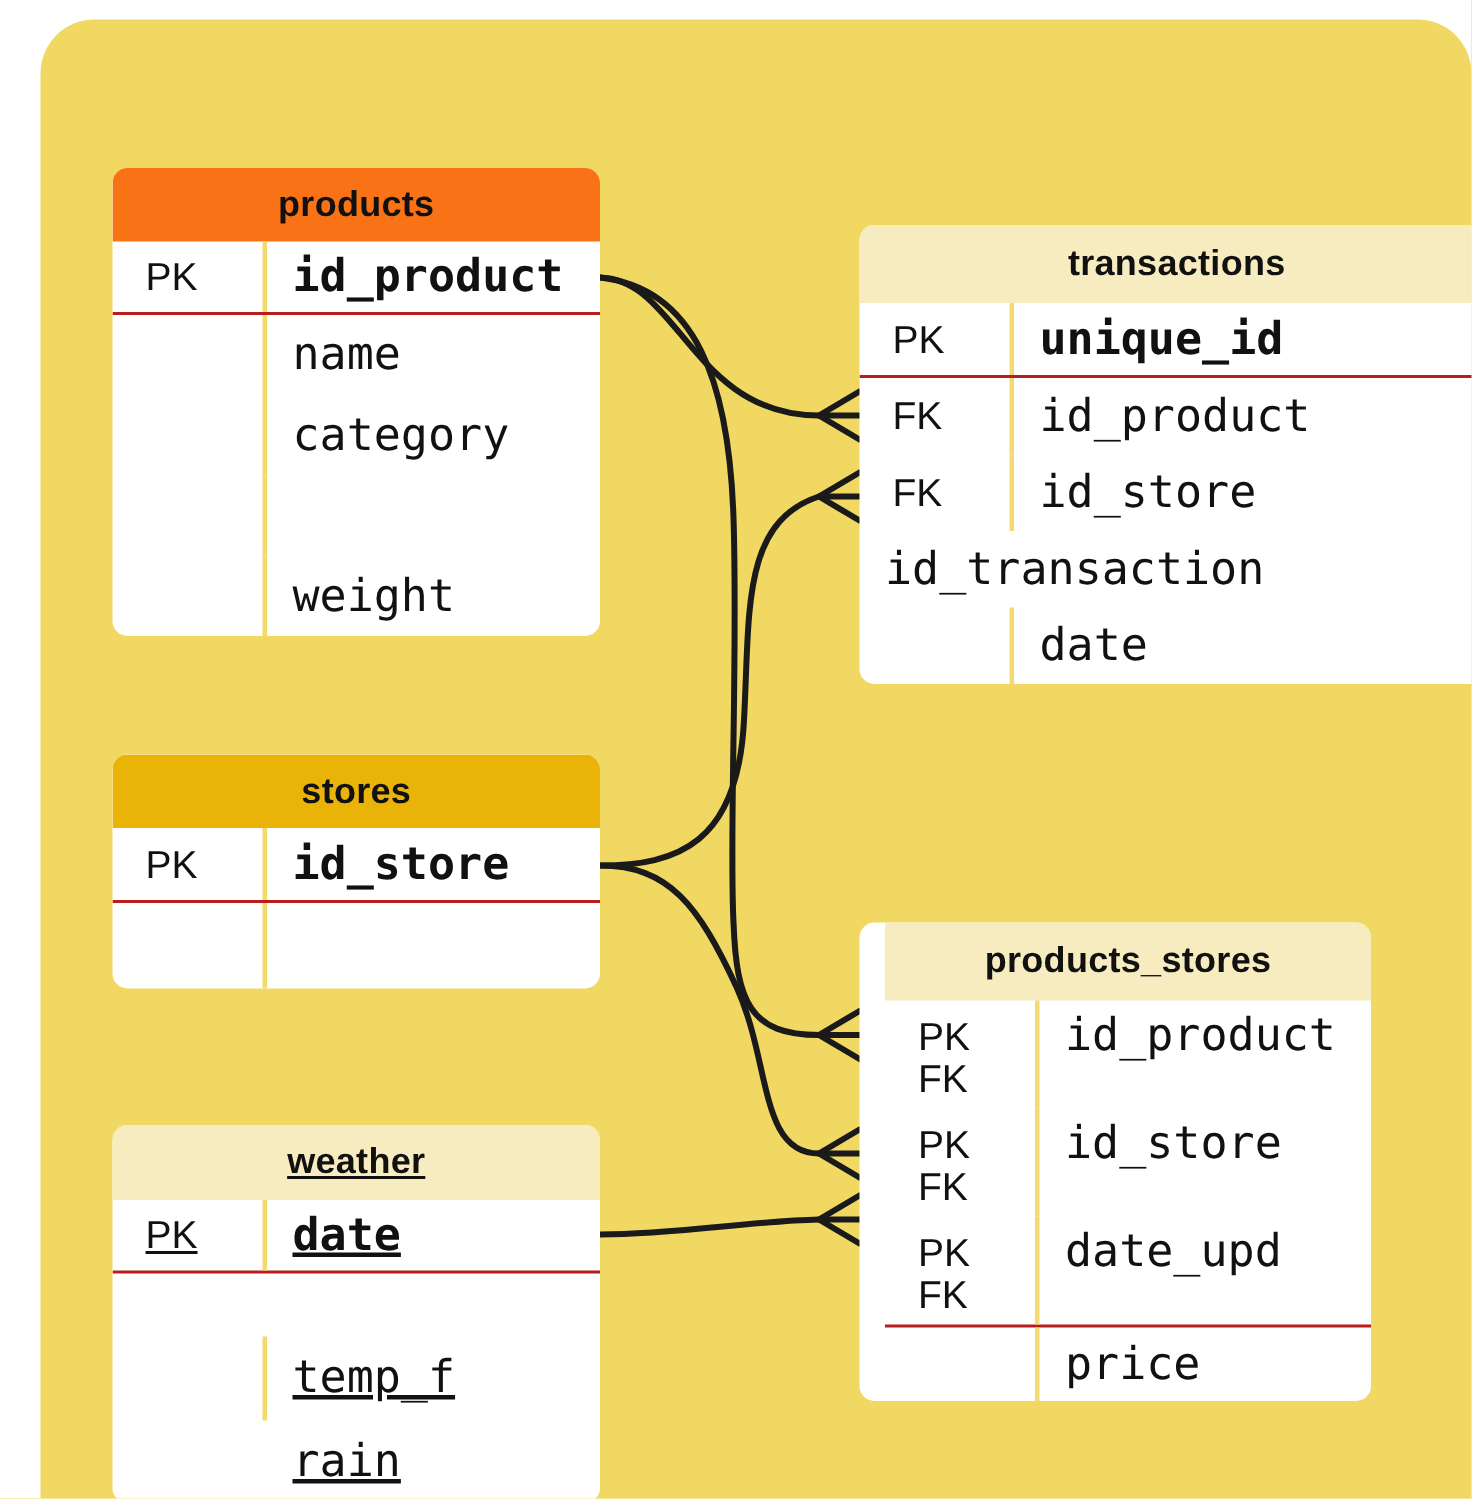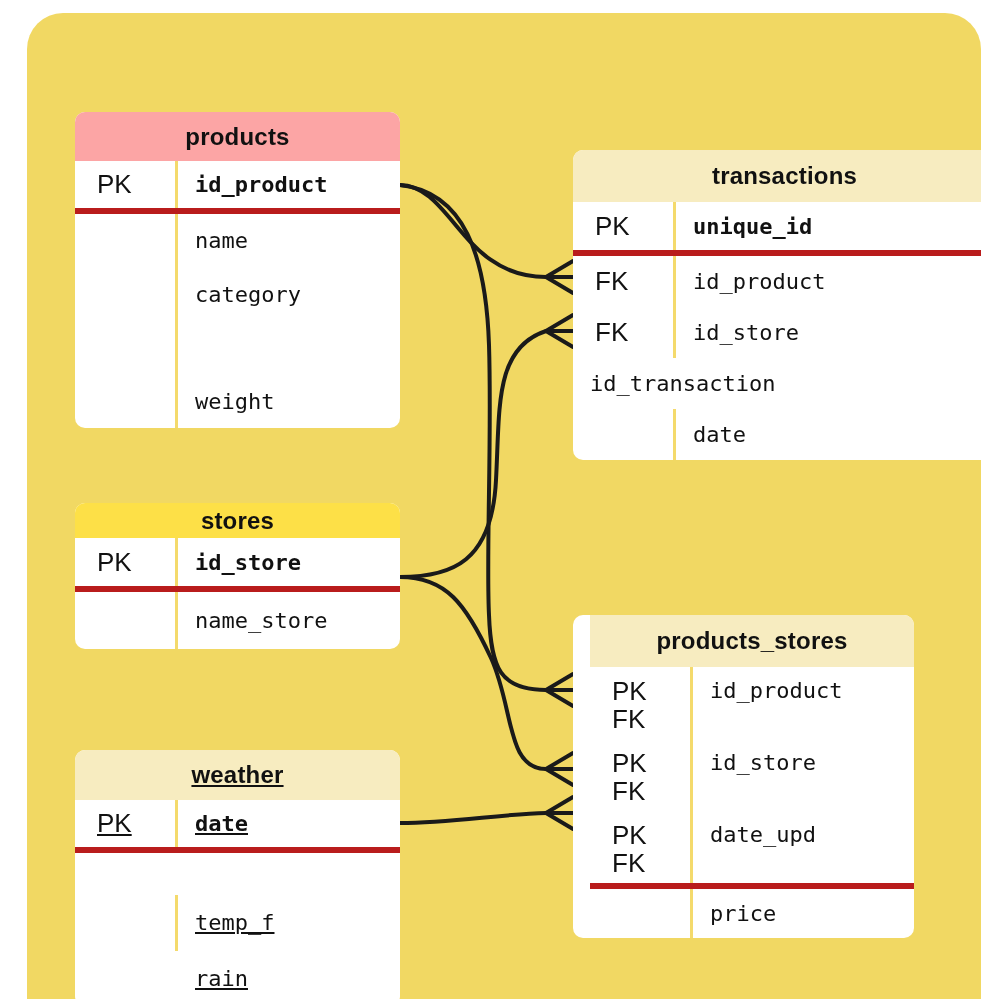--- a/index.html
+++ b/index.html
@@ -16,32 +16,32 @@
   .wire{fill:none;stroke:#1a1a1a;stroke-width:4;stroke-linecap:round;stroke-linejoin:round;}
   .table{
     position:absolute;background:#ffffff;border-radius:10px;overflow:hidden;
     color:#111111;
   }
   .thead{
     display:flex;align-items:center;justify-content:center;
     font-weight:600;font-size:24px;letter-spacing:0.2px;
   }
   .sec{display:block;}
-  .sec.divided{border-top:6px solid #b91c1c;}
+  .sec.divided{border-top:2px solid #b91c1c;}
   .row{display:flex;}
   .keycell{
     width:103px;flex:none;box-sizing:border-box;
     border-right:3px solid #f4da6c;
     padding-left:22px;
     display:flex;flex-direction:column;justify-content:center;
     font-size:26px;
   }
   .fieldcell{
     flex:1;display:flex;align-items:center;padding-left:17px;
-    font-family:"DejaVu Sans Mono",monospace;font-size:22px;white-space:nowrap;
+    font-family:"DejaVu Sans Mono",monospace;font-size:30px;white-space:nowrap;
   }
   .fieldcell.bold{font-weight:bold;}
   .row.multi .keycell{justify-content:flex-start;padding-top:10px;line-height:28px;}
   .row.multi .fieldcell{align-items:flex-start;padding-top:10px;line-height:28px;}
   .keyline{display:block;}
 </style>
 </head>
 <body>
 
 <div class="canvas" style="background: rgb(241, 216, 99);"></div>
@@ -64,21 +64,21 @@
       <path class="wire" stroke="#1A1A1A" d="M 546 769 L 573 753 M 546 769 L 573 785"></path>
     </g>
     <g>
       <path class="wire" d="M 400 823 C 452 823, 500 814, 546 813 L 573 813" stroke="#1A1A1A"></path>
       <path class="wire" stroke="#1A1A1A" d="M 546 813 L 573 797 M 546 813 L 573 829"></path>
     </g>
   </svg>
 
 <div id="tables">
     <div class="table" style="left: 75px; top: 112px; width: 325px;">
-      <div class="thead" style="height: 49px; background: #fca5a5;">products</div>
+      <div class="thead" style="height: 49px; background: #f97316;">products</div>
       <div class="sec">
         <div class="row" style="height: 47px;">
           <div class="keycell" style="border-right-color: rgb(244, 218, 108);">
             <span class="keyline">PK</span>
           </div>
           <div class="fieldcell bold">id_product</div>
         </div>
       </div>
       <div class="sec divided">
         <div class="row" style="height: 53.5px;">
@@ -125,33 +125,32 @@
           <div class="keycell" style="border-right-color: rgb(244, 218, 108);"></div>
           <div class="fieldcell">id_transaction</div>
         </div>
         <div class="row" style="height: 51px;">
           <div class="keycell" style="border-right-color: rgb(244, 218, 108);"></div>
           <div class="fieldcell">date</div>
         </div>
       </div>
     </div>
     <div class="table" style="left: 75px; top: 503px; width: 325px;">
-      <div class="thead" style="height: 35px; background: #fde047;">stores</div>
+      <div class="thead" style="height: 49px; background: #eab308;">stores</div>
       <div class="sec">
         <div class="row" style="height: 48px;">
           <div class="keycell" style="border-right-color: rgb(244, 218, 108);">
             <span class="keyline">PK</span>
           </div>
           <div class="fieldcell bold">id_store</div>
         </div>
       </div>
       <div class="sec divided">
         <div class="row" style="height: 57px;">
           <div class="keycell" style="border-right-color: rgb(244, 218, 108);"></div>
-          <div class="fieldcell">name_store</div>
         </div>
       </div>
     </div>
     <div class="table" style="left: 573px; top: 615px; width: 324px; padding-left: 17px;">
       <div class="thead" style="height: 52px; background: rgb(247, 236, 192);">products_stores</div>
       <div class="sec">
         <div class="row multi" style="height: 72px;">
           <div class="keycell" style="border-right-color: rgb(244, 218, 108);">
             <span class="keyline">PK</span>
             <span class="keyline">FK</span>

